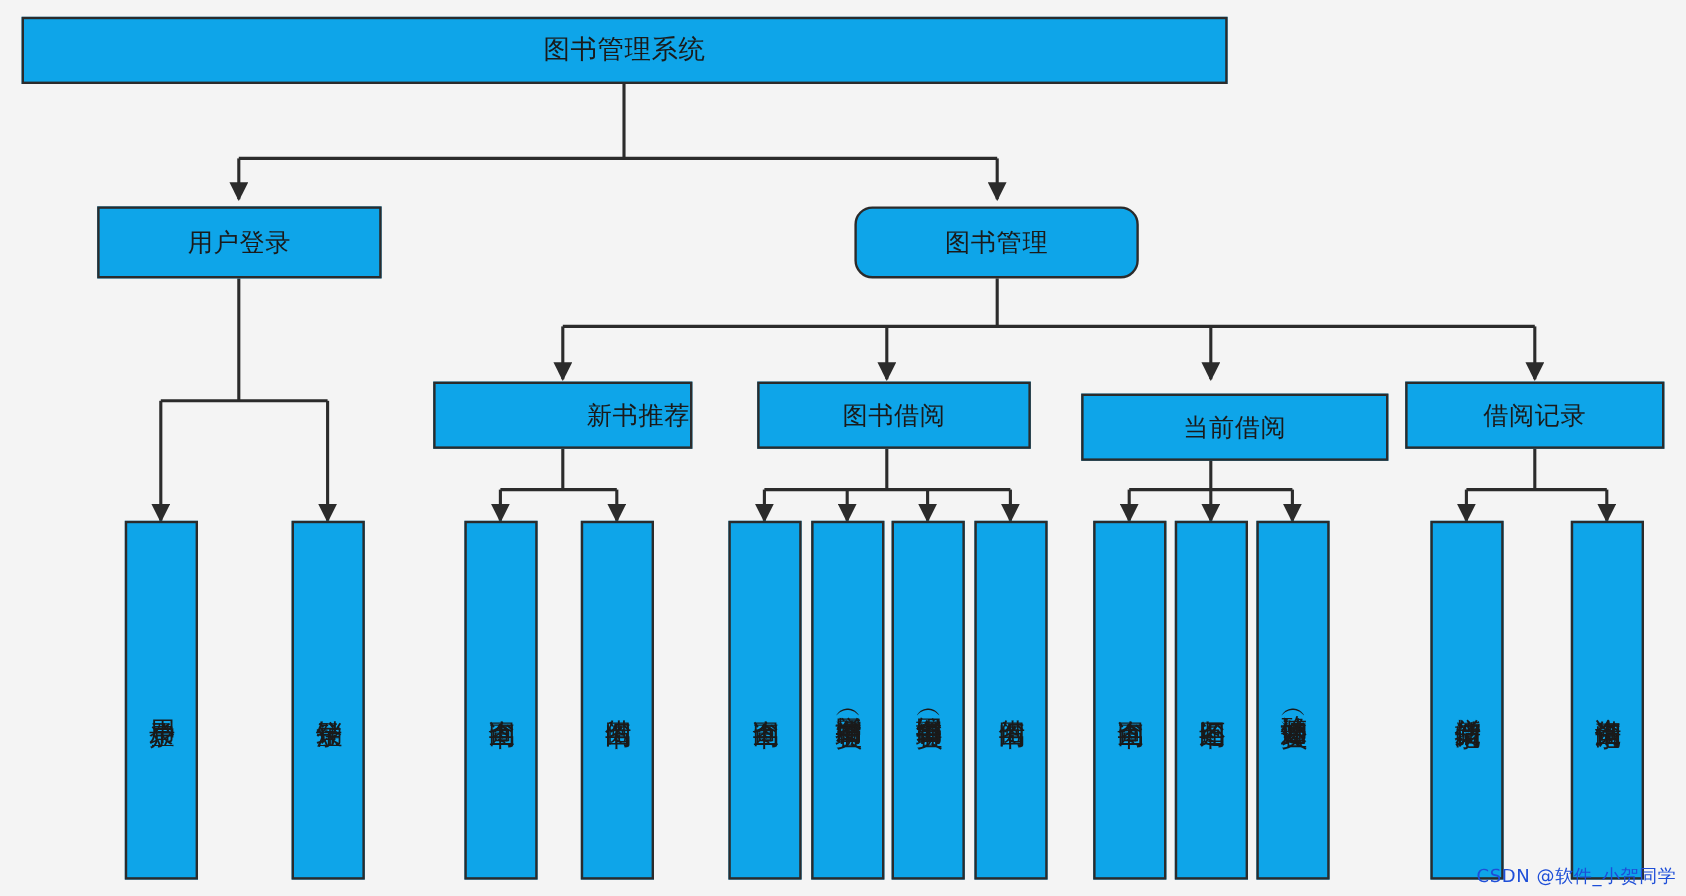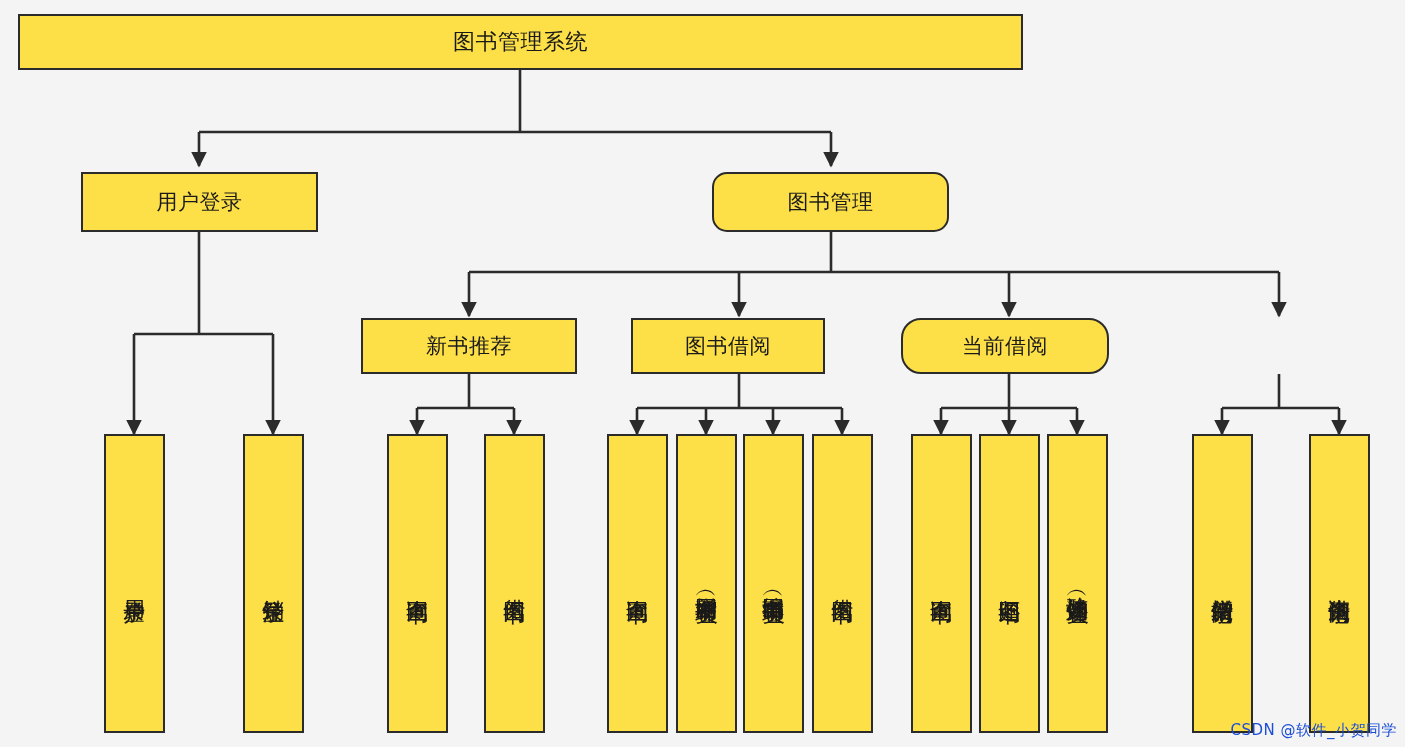--- a/index.html
+++ b/index.html
@@ -23,21 +23,21 @@
     position: absolute;
     left: 0;
     top: 0;
     width: 1405px;
     height: 747px;
     pointer-events: none;
   }
   .node {
     position: absolute;
     box-sizing: border-box;
-    background: #fde047;
+    background: #0ea5e9;
     border: 2px solid #2b2b2b;
     display: flex;
     align-items: center;
     justify-content: center;
     z-index: 2;
   }
   .node .label {
     font-size: 21px;
     color: #1a1a1a;
     line-height: 1.18;
@@ -123,28 +123,31 @@
     <span class="label">图书管理系统</span>
   </div>
 
   <div class="node" style="left:81px; top:172px; width:237px; height:60px;">
     <span class="label">用户登录</span>
   </div>
   <div class="node" style="left:712px; top:172px; width:237px; height:60px;border-radius:15px;">
     <span class="label">图书管理</span>
   </div>
 
-  <div class="node" style="left:361px; top:318px; width:216px; height:56px;">
+  <div class="node" style="left:361px; top:318px; width:216px; height:56px;justify-content:flex-end;">
     <span class="label">新书推荐</span>
   </div>
-  <div class="node" style="left:631px; top:318px; width:194px; height:56px;">
+  <div class="node" style="left:631px; top:318px; width:228px; height:56px;">
     <span class="label">图书借阅</span>
   </div>
-  <div class="node" style="left:901px; top:318px; width:208px; height:56px;border-radius:20px;">
+  <div class="node" style="left:901px; top:328px; width:256px; height:56px;">
     <span class="label">当前借阅</span>
+  </div>
+  <div class="node" style="left:1171px; top:318px; width:216px; height:56px;">
+    <span class="label">借阅记录</span>
   </div>
 
   <div class="node vertical" style="left:104px; top:434px; width:61px; height:299px;">
     <span class="label">用户登录</span>
   </div>
   <div class="node vertical" style="left:243px; top:434px; width:61px; height:299px;">
     <span class="label">注销登录</span>
   </div>
 
   <div class="node vertical" style="left:387px; top:434px; width:61px; height:299px;">

